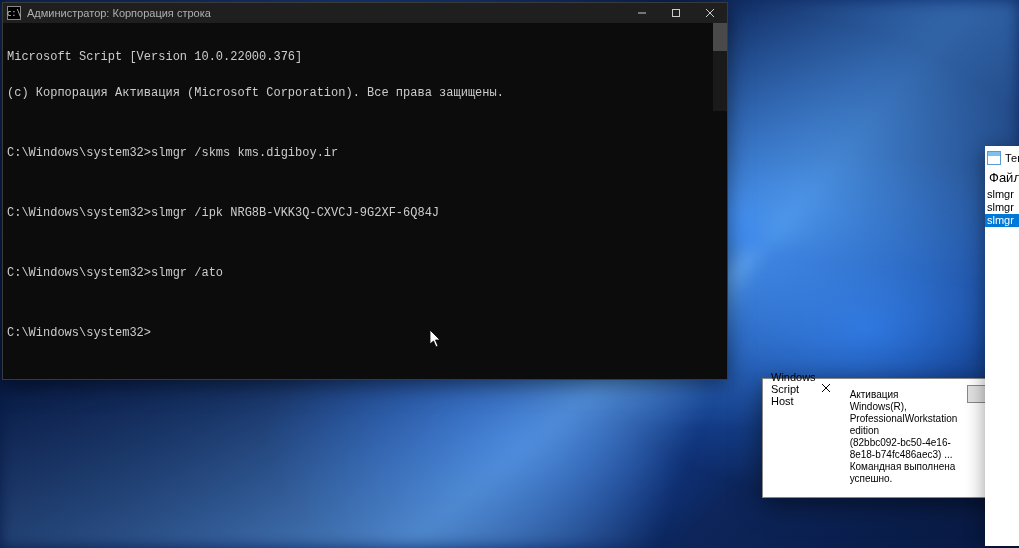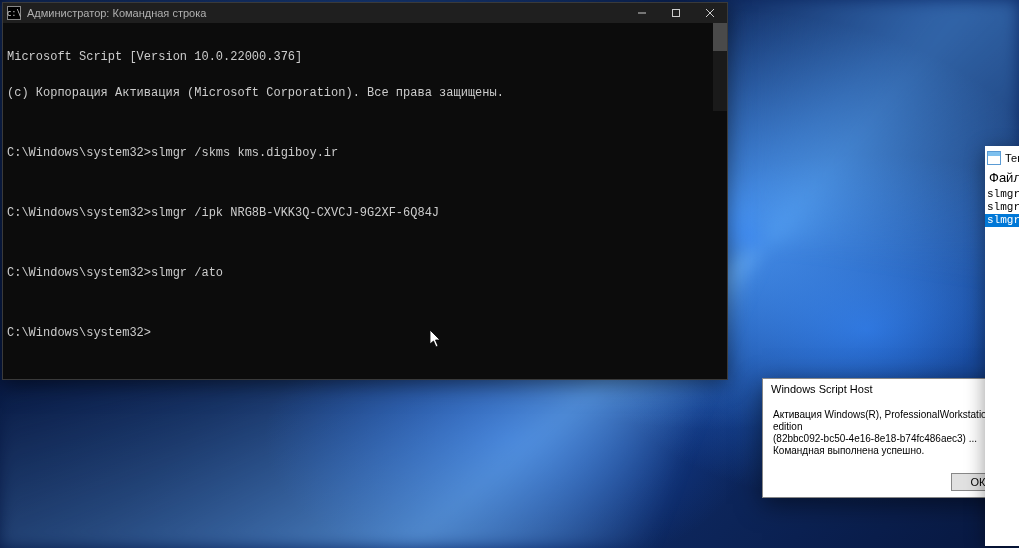--- a/index.html
+++ b/index.html
@@ -113,21 +113,21 @@
   .dialog {
     position: absolute;
     left: 762px;
     top: 378px;
     width: 254px;
     height: 120px;
     background: #fff;
     border: 1px solid #888;
     box-shadow: 0 6px 24px rgba(0,0,0,0.5);
     display: flex;
-    flex-direction: column;
+    flex-direction: row;
     font-size: 11px;
     color: #000;
   }
   .dialog-title {
     height: 20px;
     display: flex;
     align-items: center;
     padding: 0 4px 0 8px;
   }
   .dialog-title span { flex: 1; }
@@ -193,38 +193,38 @@
   }
   .notepad-menu {
     height: 18px;
     padding-left: 4px;
     font-size: 13px;
     color: #000;
     overflow: hidden;
     white-space: nowrap;
   }
   .notepad-body {
-    font-family: Liberation Mono, monospace;
+    font-family: Liberation Sans, sans-serif;
     font-size: 11px;
     line-height: 13px;
     overflow: hidden;
     white-space: nowrap;
   }
   .notepad-line { padding-left: 2px; }
   .notepad-line.selected { background: #0078d7; color: #fff; }
 </style>
 </head>
 <body>
 
 <div class="wallpaper"></div>
 
 <div class="terminal">
   <div class="titlebar">
     <div class="titlebar-icon">c:\</div>
-    <div class="titlebar-title">Администратор: Командная строка</div>
+    <div class="titlebar-title">Администратор: Корпорация строка</div>
     <div class="win-controls">
       <div class="win-btn">
         <svg width="10" height="10" viewBox="0 0 10 10">
             <line x1="1" y1="5" x2="9" y2="5" stroke="#ccc" stroke-width="1"></line>
           </svg>
       </div>
       <div class="win-btn">
         <svg width="10" height="10" viewBox="0 0 10 10">
             <rect x="1.5" y="1.5" width="7" height="7" fill="none" stroke="#ccc" stroke-width="1"></rect>
           </svg>

